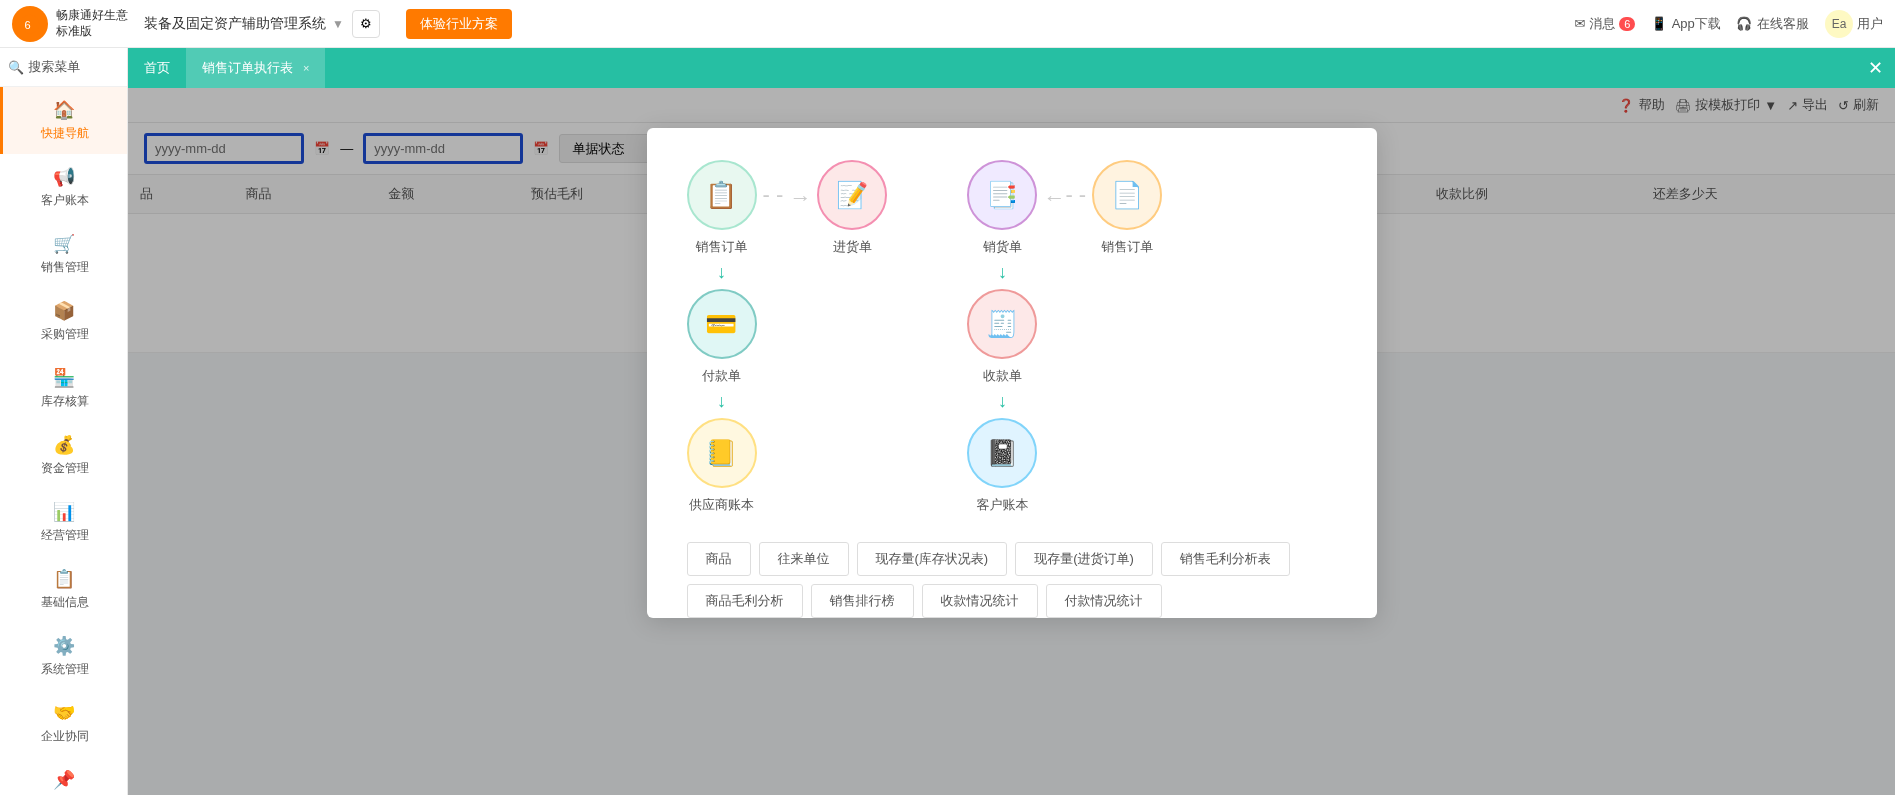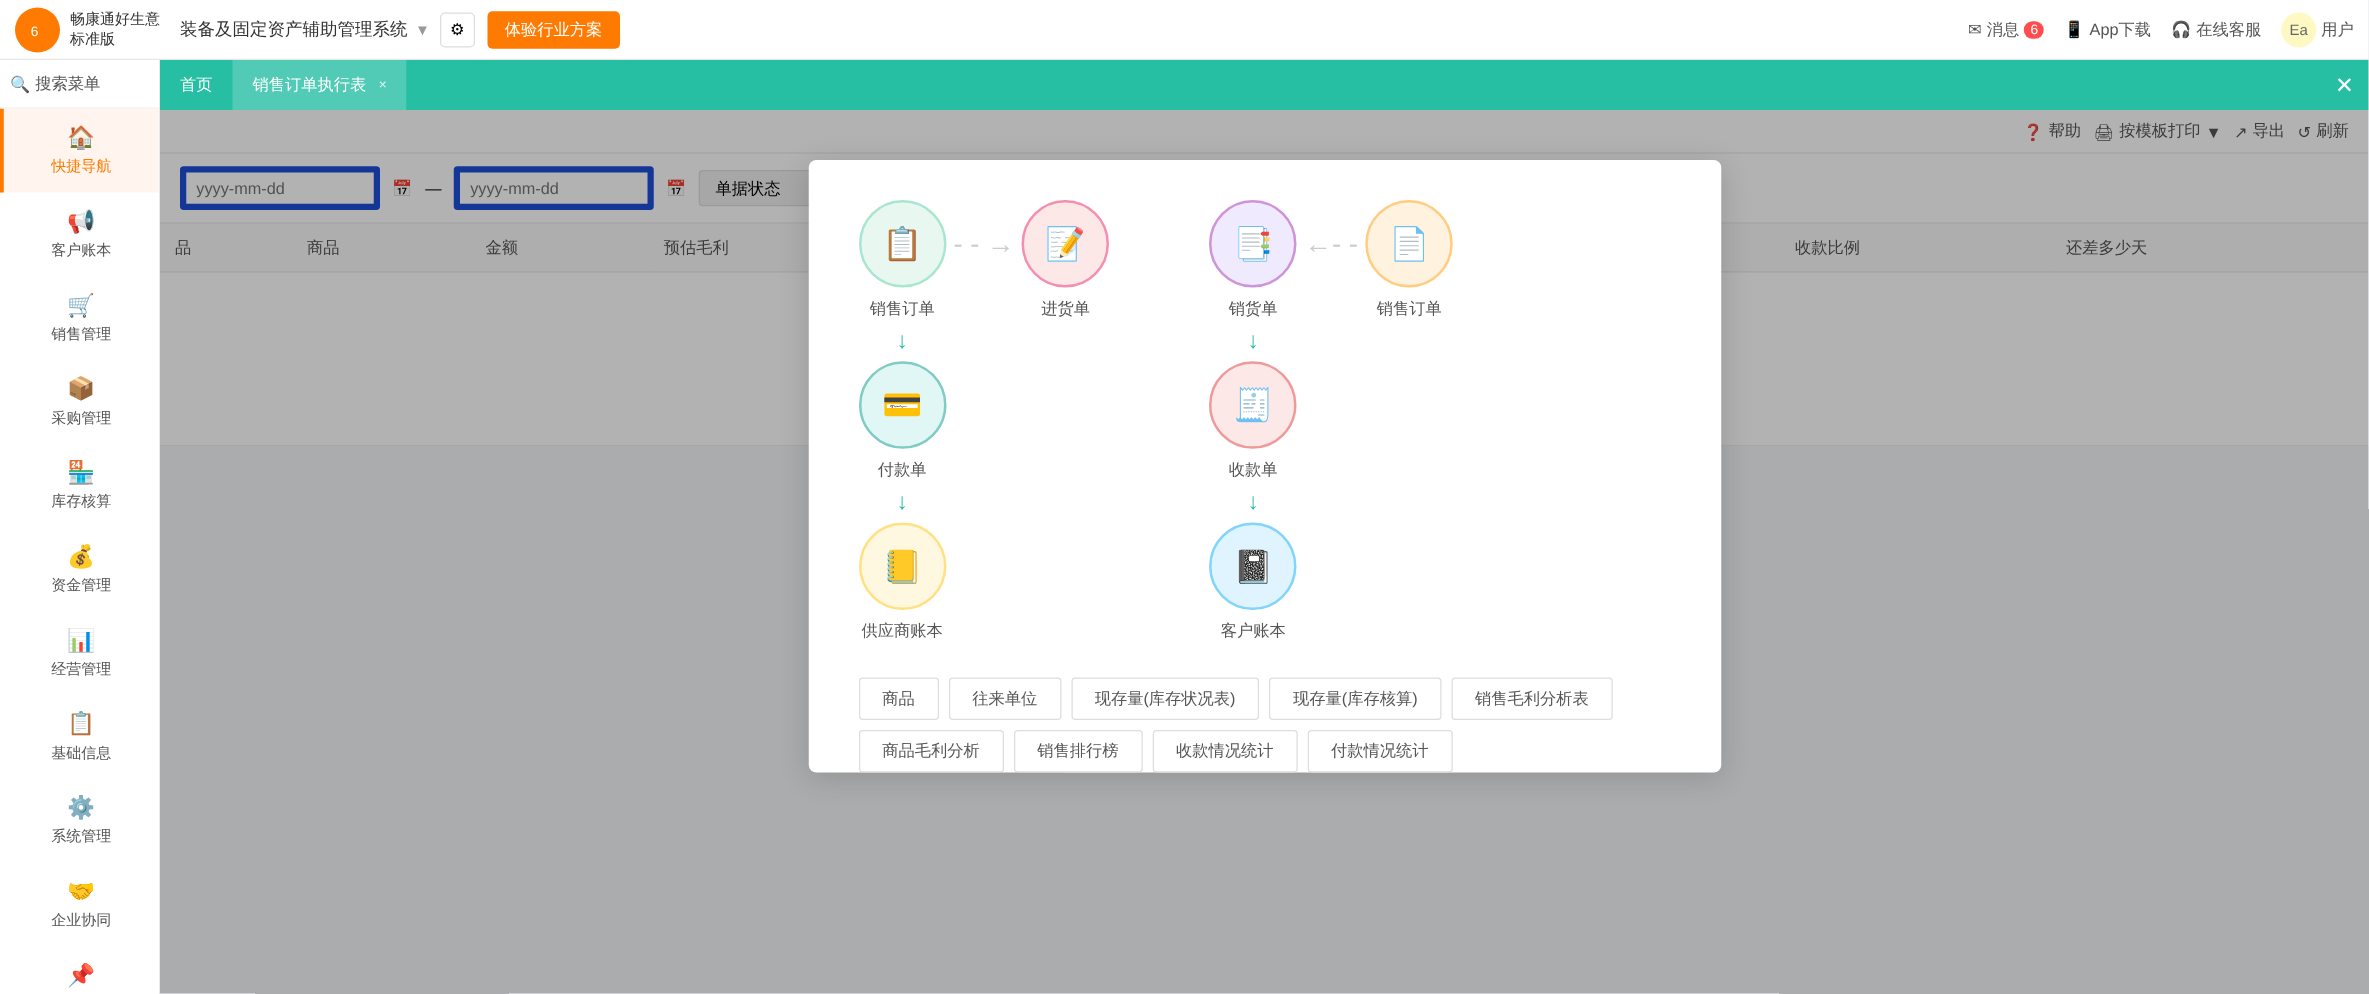--- a/index.html
+++ b/index.html
@@ -16,21 +16,21 @@
 
     
     .logo-area { display: flex; align-items: center; gap: 8px; width: 128px; flex-shrink: 0; }
     .logo-icon { width: 36px; height: 36px; background: #ff7a00; border-radius: 50%; display: flex; align-items: center; justify-content: center; }
     .logo-icon svg { width: 22px; height: 22px; }
     .logo-text { font-size: 12px; color: #333; line-height: 1.3; }
     .system-title { display: flex; align-items: center; gap: 6px; margin-left: 4px; }
     .system-name { font-size: 14px; color: #333; font-weight: 500; }
     .title-arrow { color: #999; font-size: 12px; }
     .gear-btn { width: 28px; height: 28px; border: 1px solid #ddd; border-radius: 4px; display: flex; align-items: center; justify-content: center; cursor: pointer; margin-left: 8px; }
-    .experience-btn { margin-left: 10px; background: #ff7a00; color: #fff; border: none; padding: 6px 14px; border-radius: 4px; cursor: pointer; font-size: 13px; }
+    .experience-btn { margin-left: 26px; background: #ff7a00; color: #fff; border: none; padding: 6px 14px; border-radius: 4px; cursor: pointer; font-size: 13px; }
     .top-right { margin-left: auto; display: flex; align-items: center; gap: 16px; }
     .top-btn { display: flex; align-items: center; gap: 4px; color: #555; cursor: pointer; font-size: 13px; }
     .badge { background: #ff4d4f; color: #fff; border-radius: 10px; padding: 1px 5px; font-size: 11px; }
     .user-avatar { width: 28px; height: 28px; background: #fef9c3; border-radius: 50%; display: flex; align-items: center; justify-content: center; font-size: 12px; color: #666; }
 
     
     .sidebar-search { padding: 10px 8px; border-bottom: 1px solid #f0f0f0; display: flex; align-items: center; gap: 4px; cursor: pointer; color: #555; font-size: 13px; }
     .sidebar-item { padding: 12px 8px; display: flex; flex-direction: column; align-items: center; gap: 4px; cursor: pointer; border-left: 3px solid transparent; color: #555; font-size: 12px; }
     .sidebar-item.active { background: #fff5ee; border-left-color: #ff7a00; color: #ff7a00; }
     .sidebar-item .icon { font-size: 18px; }
@@ -42,21 +42,21 @@
     .tab-home { padding: 0 16px; height: 40px; display: flex; align-items: center; color: #fff; font-size: 13px; cursor: pointer; }
     .tab-close-all { margin-left: auto; margin-right: 12px; color: #fff; font-size: 18px; cursor: pointer; }
 
     
     .page-header { background: #fff; padding: 8px 16px; display: flex; align-items: center; gap: 12px; border-bottom: 1px solid #e8e8e8; flex-shrink: 0; }
     .header-actions { display: flex; align-items: center; gap: 10px; margin-left: auto; }
     .header-btn { display: flex; align-items: center; gap: 4px; color: #555; cursor: pointer; font-size: 13px; }
 
     
     .filter-row { background: #fff; padding: 10px 16px; display: flex; align-items: center; gap: 10px; border-bottom: 1px solid #e8e8e8; flex-shrink: 0; flex-wrap: wrap; }
-    .filter-input { border: 5px solid #1d4ed8; border-radius: 3px; padding: 5px 8px; font-size: 13px; width: 160px; color: #bbb; }
+    .filter-input { border: 3px solid #1d4ed8; border-radius: 3px; padding: 5px 8px; font-size: 13px; width: 160px; color: #bbb; }
     .filter-select { border: 1px solid #ddd; border-radius: 3px; padding: 5px 8px; font-size: 13px; width: 120px; }
     .query-btn { background: #ff7a00; color: #fff; border: none; padding: 6px 16px; border-radius: 3px; cursor: pointer; font-size: 13px; }
     .set-btn { background: #fff; color: #555; border: 1px solid #ddd; padding: 5px 12px; border-radius: 3px; cursor: pointer; font-size: 13px; }
     .more-conditions { color: #26bfa3; cursor: pointer; font-size: 13px; }
 
     
     .table-wrapper { background: #fff; flex: 1; overflow: auto; }
     table { width: 100%; border-collapse: collapse; font-size: 13px; }
     th { background: #fafafa; padding: 10px 12px; text-align: left; border-bottom: 1px solid #e8e8e8; color: #555; font-weight: normal; white-space: nowrap; }
     td { padding: 10px 12px; border-bottom: 1px solid #f0f0f0; color: #333; }
@@ -343,21 +343,21 @@
                   </div>
 
                 </div>
               </div>
 
               <div class="common-section">
                 <div class="common-buttons">
                   <button class="common-btn">商品</button>
                   <button class="common-btn">往来单位</button>
                   <button class="common-btn">现存量(库存状况表)</button>
-                  <button class="common-btn">现存量(库存核算)</button>
+                  <button class="common-btn">现存量(进货订单)</button>
                   <button class="common-btn">销售毛利分析表</button>
                   <button class="common-btn">商品毛利分析</button>
                   <button class="common-btn">销售排行榜</button>
                   <button class="common-btn">收款情况统计</button>
                   <button class="common-btn">付款情况统计</button>
                 </div>
               </div>
 
             </div>
           </div>

